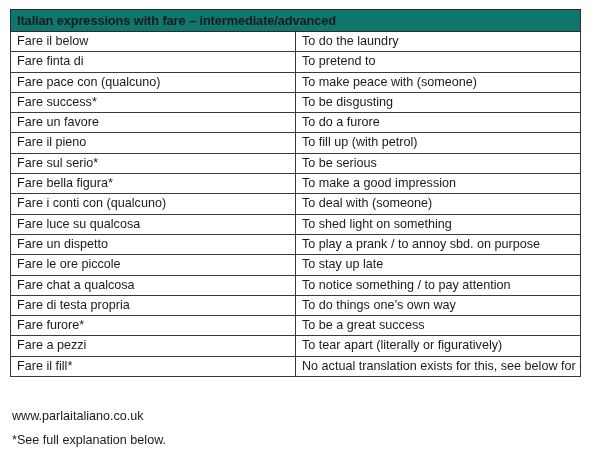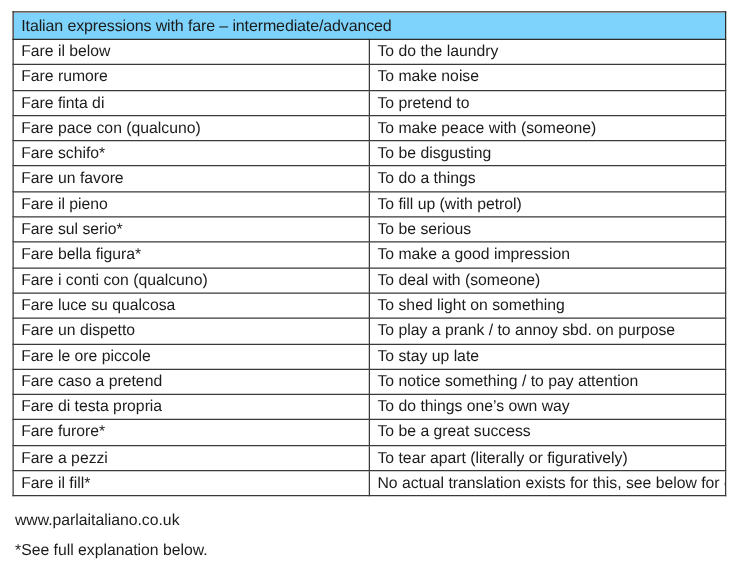--- a/index.html
+++ b/index.html
@@ -41,22 +41,22 @@
     line-height: 19.3px;
     font-weight: 400;
     text-align: left;
     color: #1b1b1b;
     height: 19.3px;
     box-sizing: border-box;
     white-space: nowrap;
     overflow: hidden;
   }
   table.expr-table th.header-cell {
-    background: #7dd3fc;
-    font-weight: normal;
+    background: #0f766e;
+    font-weight: bold;
     font-size: 12.8px;
     line-height: 21px;
     height: 21px;
     letter-spacing: -0.1px;
     border: 1px solid #2b2b2b;
   }
   td.col-expr { width: 277px; }
   td.col-trans { width: 292px; }
   td.bold-expr { font-weight: bold; }
   td.two-line {
@@ -88,38 +88,34 @@
         <tr>
           <th class="header-cell" colspan="2">Italian expressions with fare – intermediate/advanced</th>
         </tr>
       </thead>
       <tbody id="table-body">
           <tr>
             <td class="col-expr">Fare il below</td>
             <td class="col-trans">To do the laundry</td>
           </tr>
           <tr>
-            <td class="col-expr">Fare rumore</td>
-            <td class="col-trans">To make noise</td>
-          </tr>
-          <tr>
             <td class="col-expr">Fare finta di</td>
             <td class="col-trans">To pretend to</td>
           </tr>
           <tr>
             <td class="col-expr">Fare pace con (qualcuno)</td>
             <td class="col-trans">To make peace with (someone)</td>
           </tr>
           <tr>
-            <td class="col-expr bold-expr">Fare schifo*</td>
+            <td class="col-expr bold-expr">Fare success*</td>
             <td class="col-trans">To be disgusting</td>
           </tr>
           <tr>
             <td class="col-expr">Fare un favore</td>
-            <td class="col-trans">To do a things</td>
+            <td class="col-trans">To do a furore</td>
           </tr>
           <tr>
             <td class="col-expr">Fare il pieno</td>
             <td class="col-trans">To fill up (with petrol)</td>
           </tr>
           <tr>
             <td class="col-expr bold-expr">Fare sul serio*</td>
             <td class="col-trans">To be serious</td>
           </tr>
           <tr>
@@ -136,21 +132,21 @@
           </tr>
           <tr>
             <td class="col-expr">Fare un dispetto</td>
             <td class="col-trans">To play a prank / to annoy sbd. on purpose</td>
           </tr>
           <tr>
             <td class="col-expr">Fare le ore piccole</td>
             <td class="col-trans">To stay up late</td>
           </tr>
           <tr>
-            <td class="col-expr">Fare caso a pretend</td>
+            <td class="col-expr">Fare chat a qualcosa</td>
             <td class="col-trans">To notice something / to pay attention</td>
           </tr>
           <tr>
             <td class="col-expr">Fare di testa propria</td>
             <td class="col-trans">To do things one’s own way</td>
           </tr>
           <tr>
             <td class="col-expr bold-expr">Fare furore*</td>
             <td class="col-trans">To be a great success</td>
           </tr>

